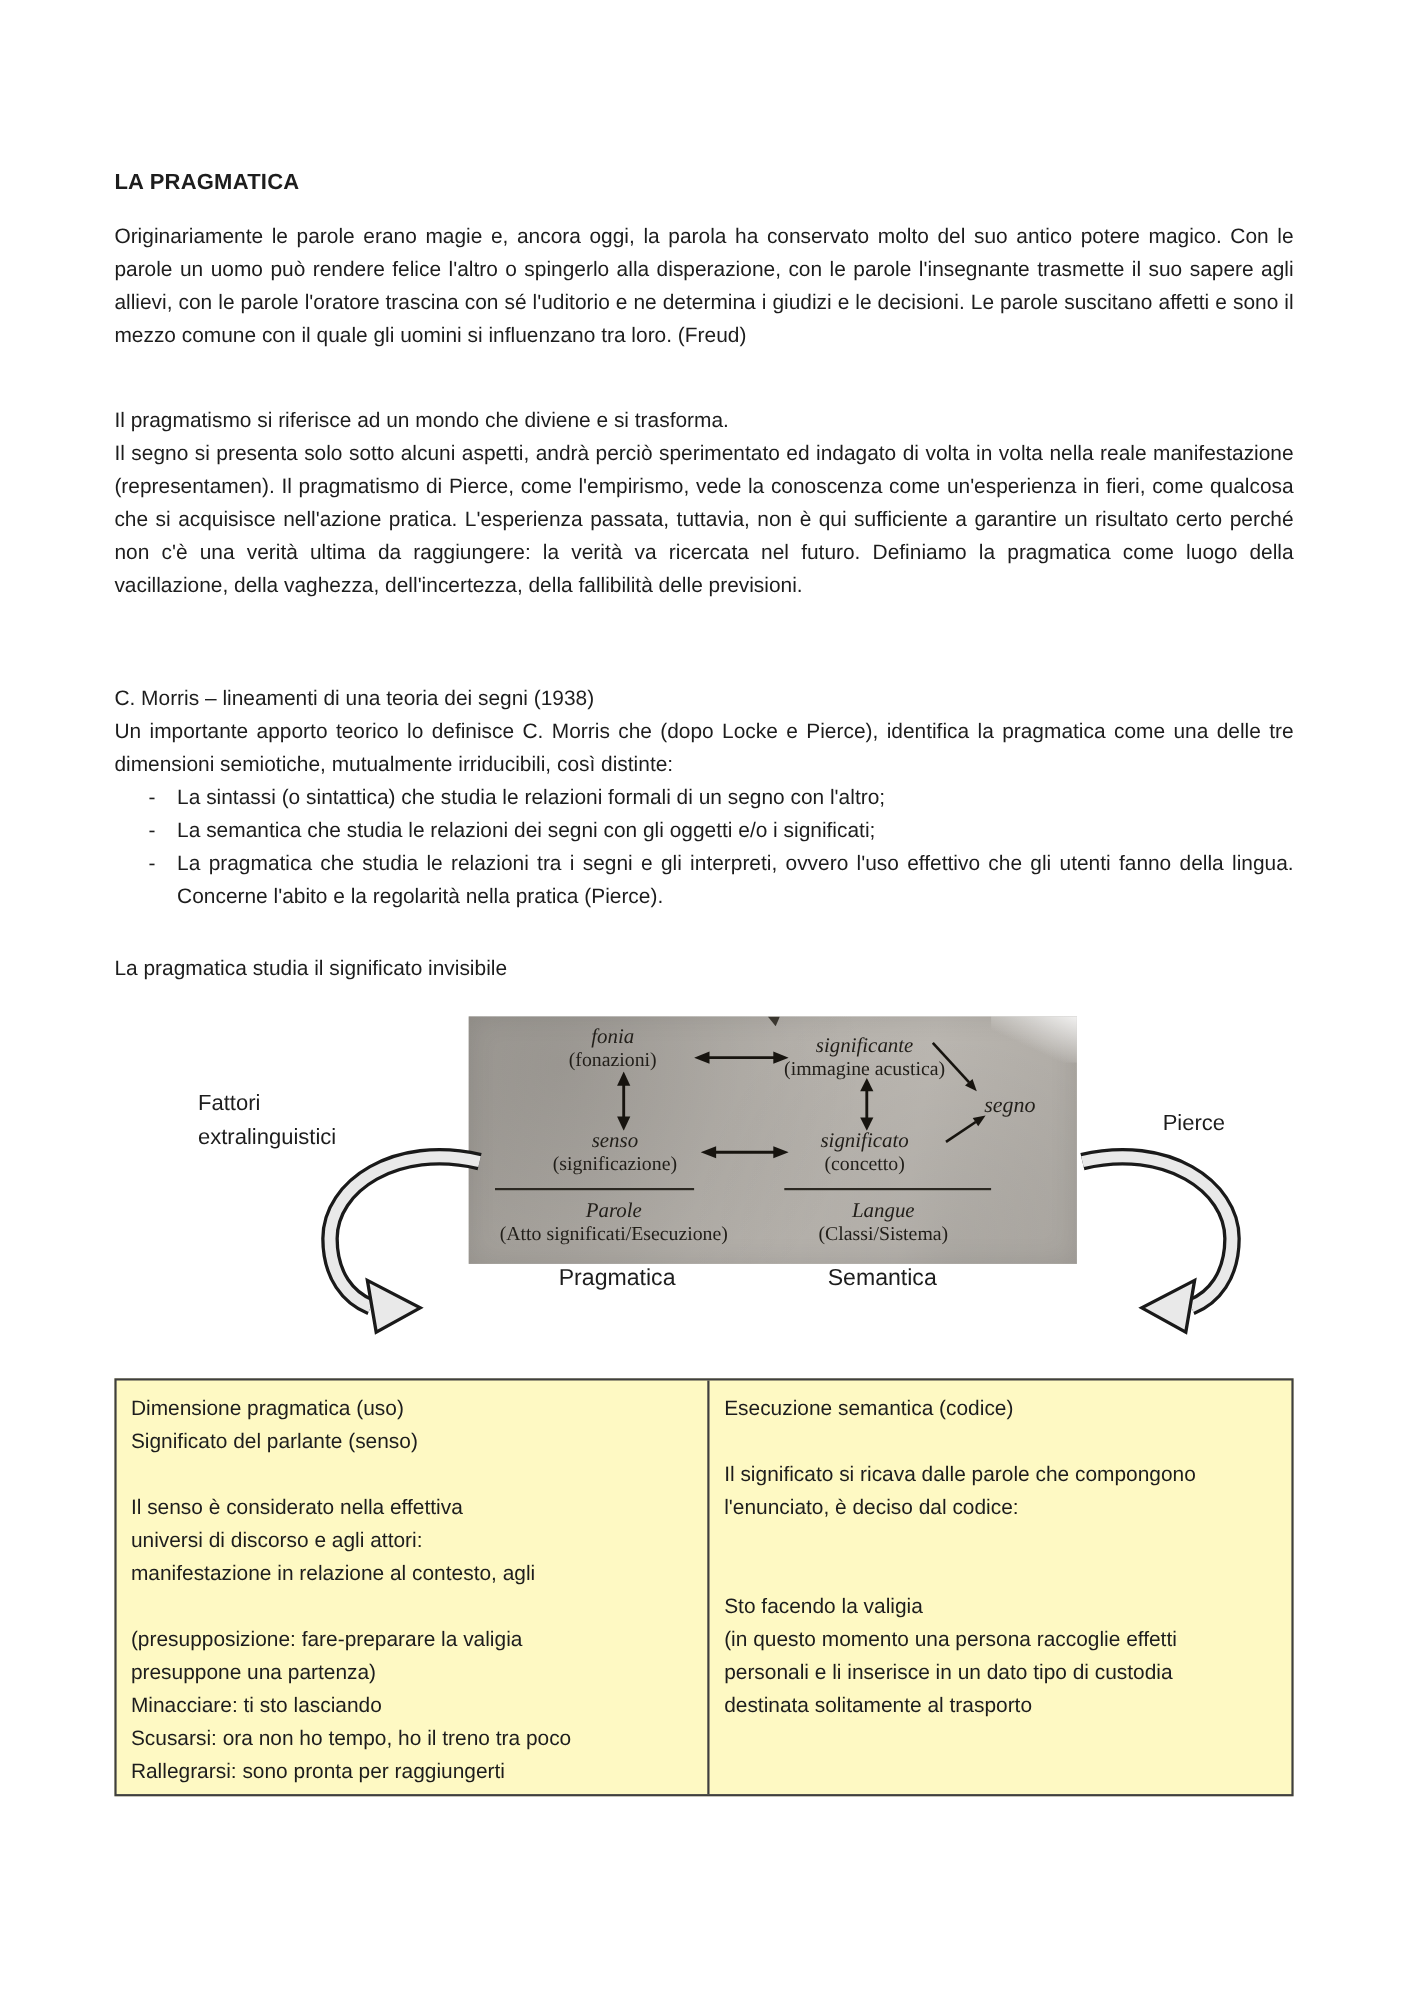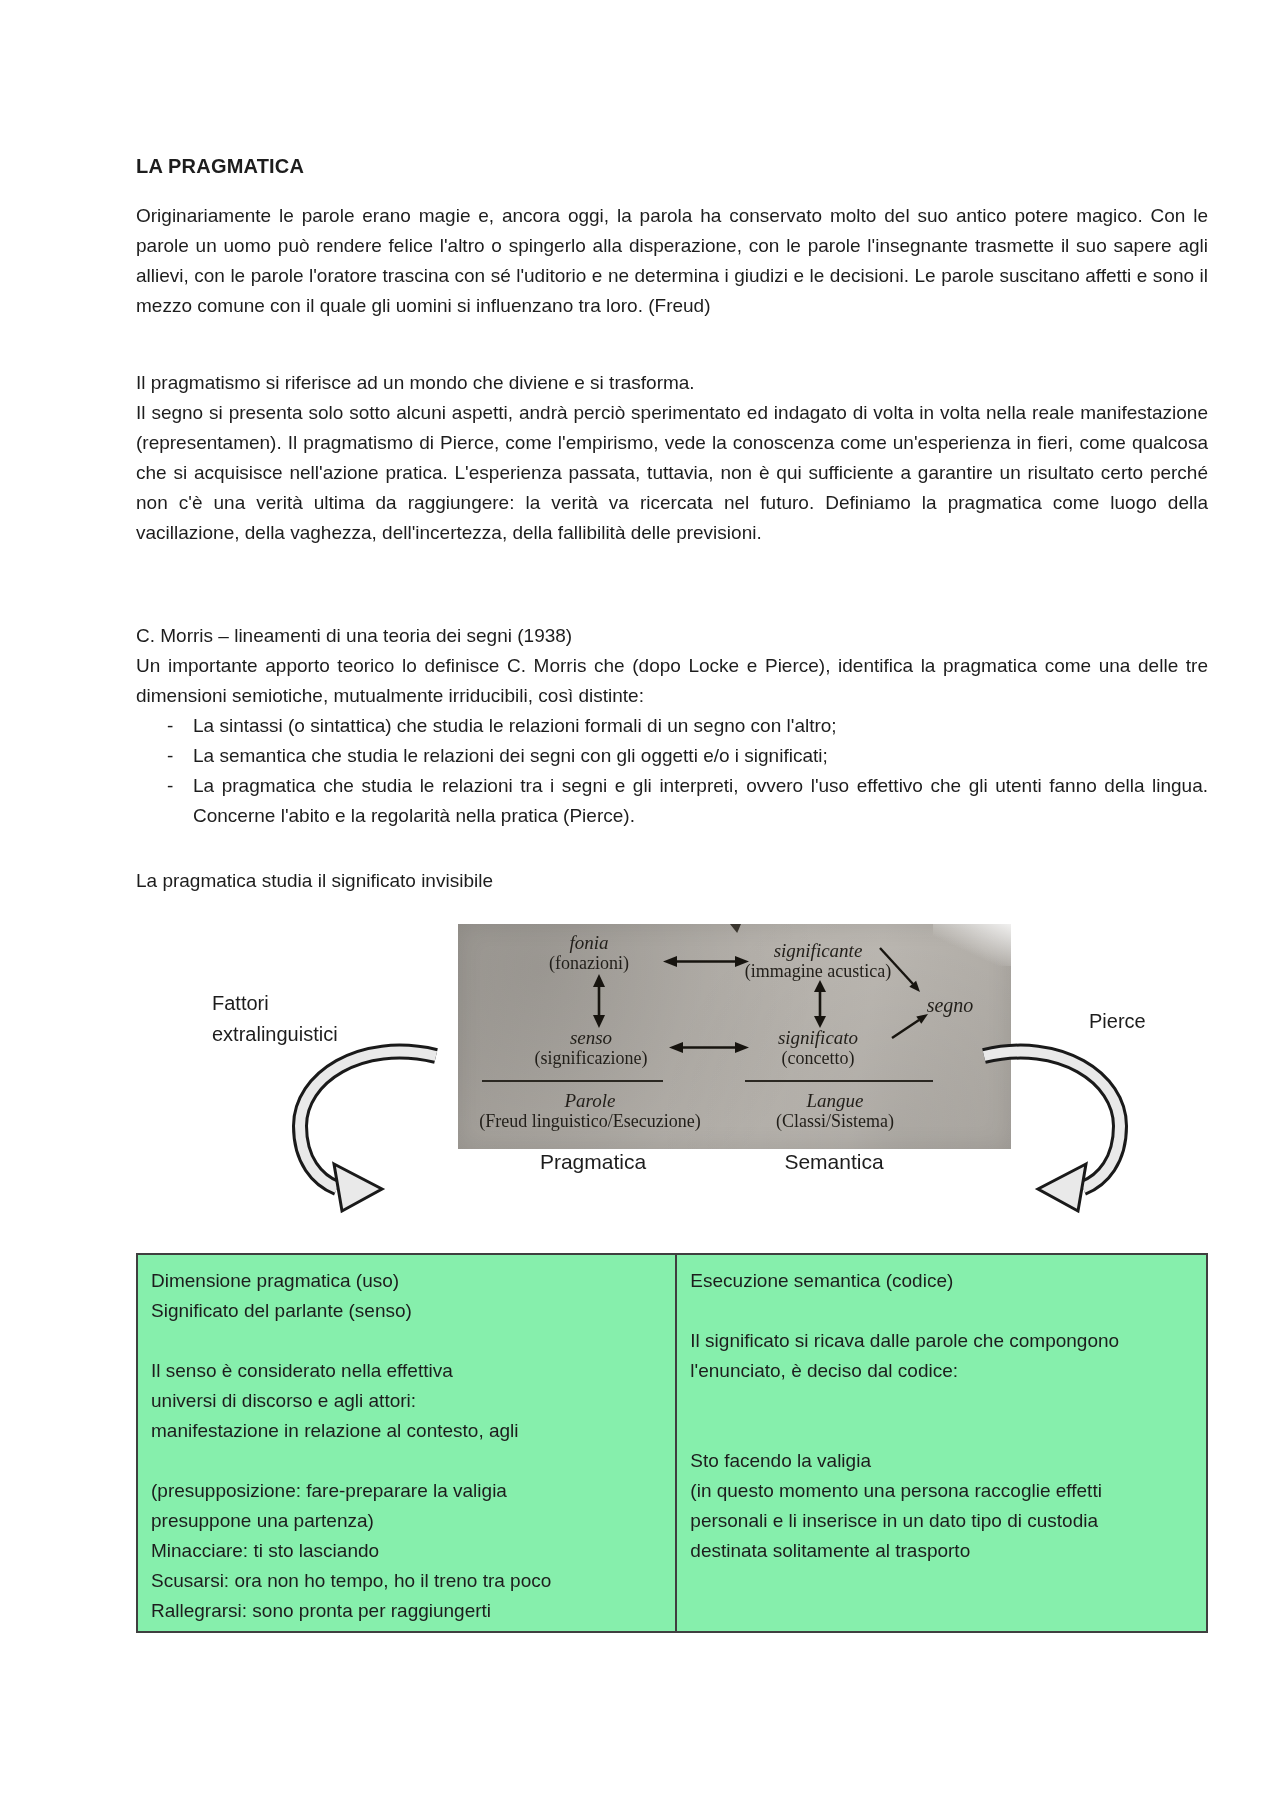--- a/index.html
+++ b/index.html
@@ -1,20 +1,20 @@
 <!DOCTYPE html>
 <html lang="it"><head>
 <meta charset="utf-8">
 <style>
   html,body { margin:0; padding:0; background:#ffffff; }
   body {
     width:1280px; height:1811px; position:relative; overflow:hidden;
     font-family:"Liberation Sans", sans-serif; color:#1d1d1d;
   }
-  .abs { position:absolute;margin-left:32px; }
+  .abs { position:absolute; }
 
   
   .para { font-size:19px; line-height:30px; text-align:justify; }
   .oneline { font-size:19px; line-height:30px; white-space:nowrap; }
   #title { left:104px; top:151px; font-size:20px; font-weight:bold; letter-spacing:0.2px; }
   #para-freud { left:104px; top:201px; width:1072px; }
   #para-prag-line1 { left:104px; top:368px; }
   #para-prag-rest { left:104px; top:398px; width:1072px; }
   #morris-heading { left:104px; top:621px; }
   #morris-intro { left:104px; top:651px; width:1072px; }
@@ -47,21 +47,21 @@
 
   
   #fattori-label { left:180px; top:988px; font-size:20px; line-height:31px; }
   #codice-label { left:1057px; top:1010px; font-size:20px; }
   #pragmatica-label { left:561px; top:1150px; transform:translateX(-50%); font-size:21px; }
   #semantica-label { left:802px; top:1150px; transform:translateX(-50%); font-size:21px; }
   .curve { position:absolute; }
 
   
   #cmp-table { left:104px; top:1253px; width:1072px; height:380px;
-    border:2px solid #3f3f3f; box-sizing:border-box; display:flex; background:#86efac; }
+    border:2px solid #3f3f3f; box-sizing:border-box; display:flex; background:#fef9c3; }
   .cell { font-size:19px; line-height:30px; padding:11px 14px 0 13px; box-sizing:border-box; }
   .cell-left { width:50.5%; border-right:2px solid #3f3f3f; }
   .cell-right { flex:1; }
   .line { min-height:30px; }
 </style>
 </head>
 <body>
 
 <div id="title" class="abs oneline">LA PRAGMATICA</div>
 
@@ -139,21 +139,21 @@
 
   <svg class="arr" style="left:430px; top:84px;" width="46" height="34" viewBox="0 0 46 34">
     <line x1="4" y1="30" x2="31" y2="12" stroke="#17140f" stroke-width="2.4"></line>
     <polygon points="40,6 33.3,15.8 28.3,8.4" fill="#17140f"></polygon>
   </svg>
 
   <div class="scan-line" style="left:24px; top:156px; width:181px;"></div>
   <div class="scan-line" style="left:287px; top:156px; width:188px;"></div>
 
   <div class="scan-text scan-term" style="left:132px; top:166px;">Parole</div>
-  <div class="scan-text scan-sub" style="left:132px; top:187px;">(Freud linguistico/Esecuzione)</div>
+  <div class="scan-text scan-sub" style="left:132px; top:187px;">(Atto significati/Esecuzione)</div>
 
   <div class="scan-text scan-term" style="left:377px; top:166px;">Langue</div>
   <div class="scan-text scan-sub" style="left:377px; top:187px;">(Classi/Sistema)</div>
 </div>
 
 <div id="fattori-label" class="abs">
     <div class="line">Fattori</div>
     <div class="line">extralinguistici</div>
   </div>
 <div id="codice-label" class="abs">Pierce</div>

